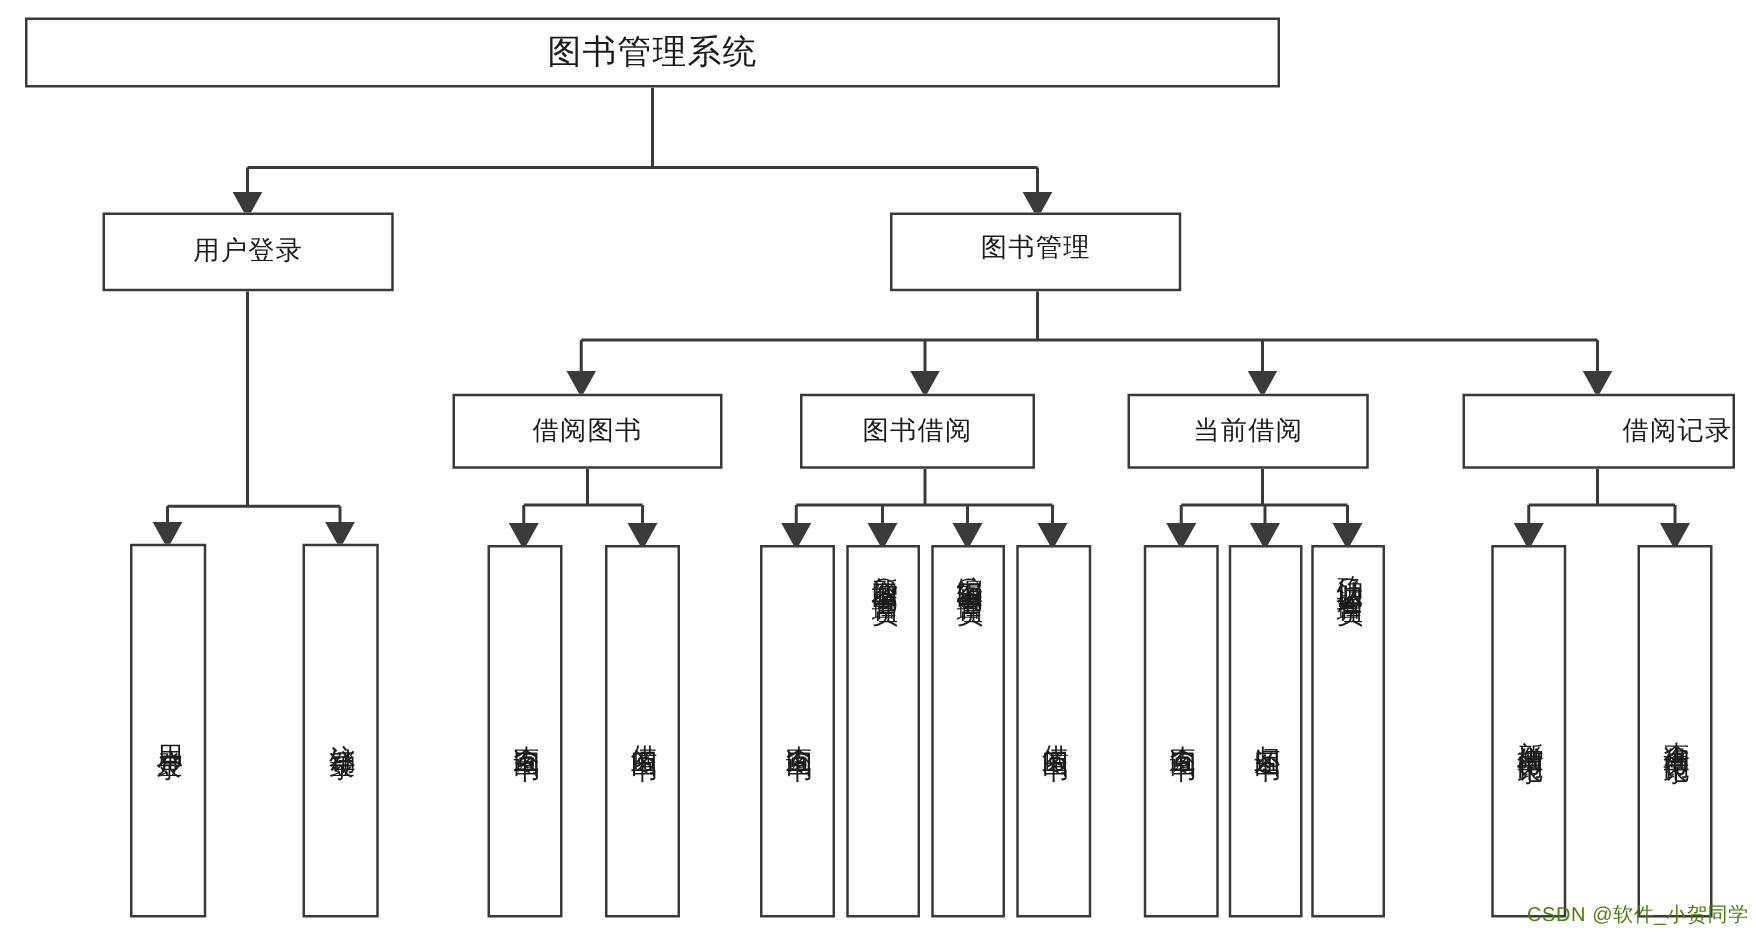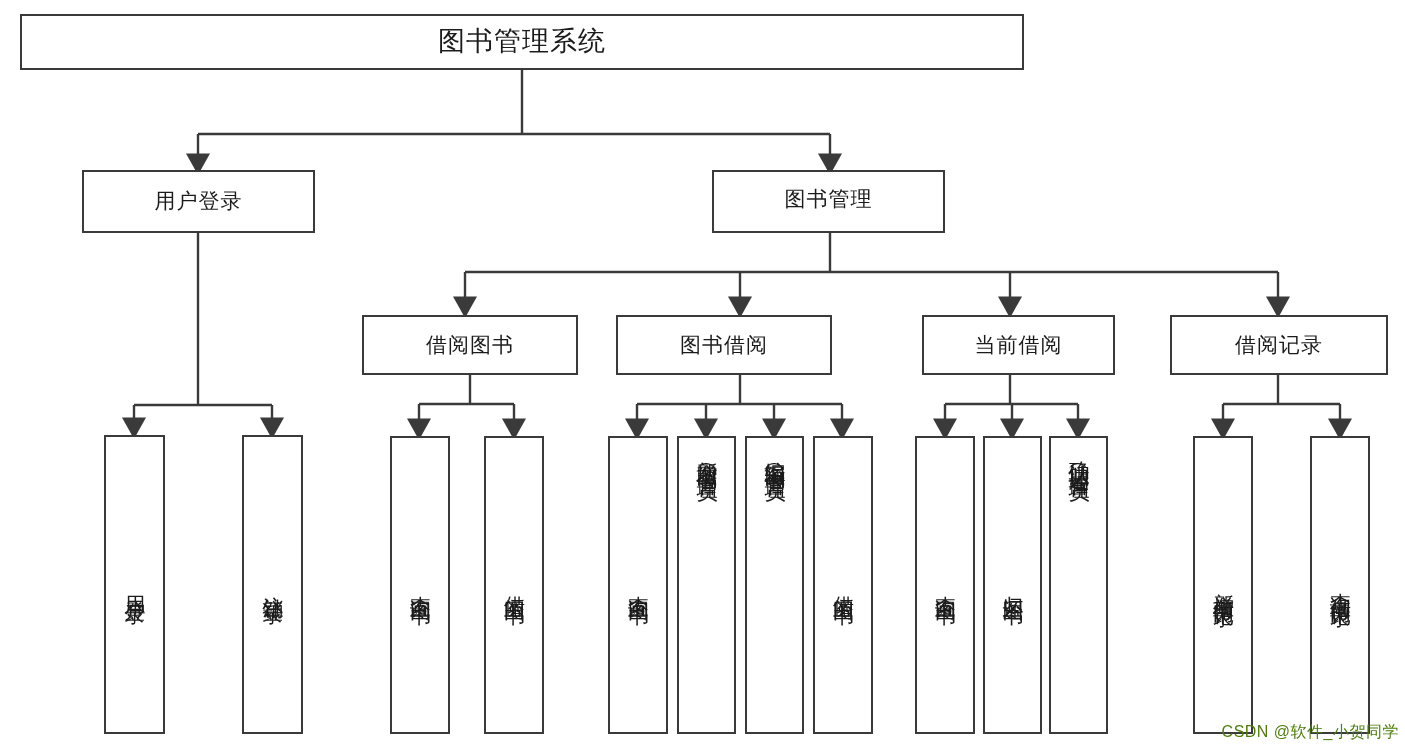--- a/index.html
+++ b/index.html
@@ -94,27 +94,27 @@
   <div class="node-box horiz" style="left:82px;top:170px;width:233px;height:63px;">
     <span class="node-label">用户登录</span>
   </div>
   <div class="node-box horiz" style="left:712px;top:170px;width:233px;height:63px;font-family:Liberation Mono, monospace;">
     <span class="node-label">图书管理</span>
   </div>
 
   <div class="node-box horiz" style="left:362px;top:315px;width:216px;height:60px;">
     <span class="node-label">借阅图书</span>
   </div>
-  <div class="node-box horiz" style="left:616px;top:315px;width:216px;height:60px;">
+  <div class="node-box horiz" style="left:640px;top:315px;width:188px;height:60px;">
     <span class="node-label">图书借阅</span>
   </div>
-  <div class="node-box horiz" style="left:902px;top:315px;width:193px;height:60px;margin-left:20px;">
+  <div class="node-box horiz" style="left:902px;top:315px;width:193px;height:60px;">
     <span class="node-label">当前借阅</span>
   </div>
-  <div class="node-box horiz" style="left:1170px;top:315px;width:218px;height:60px;">
+  <div class="node-box horiz" style="left:1170px;top:315px;width:218px;height:60px;justify-content:flex-end;">
     <span class="node-label">借阅记录</span>
   </div>
 
   <div class="node-box vert center" style="left:104px;top:435px;width:61px;height:299px;">
     <span class="node-label">用户登录</span>
   </div>
   <div class="node-box vert center" style="left:242px;top:435px;width:61px;height:299px;">
     <span class="node-label">注销登录</span>
   </div>
 

